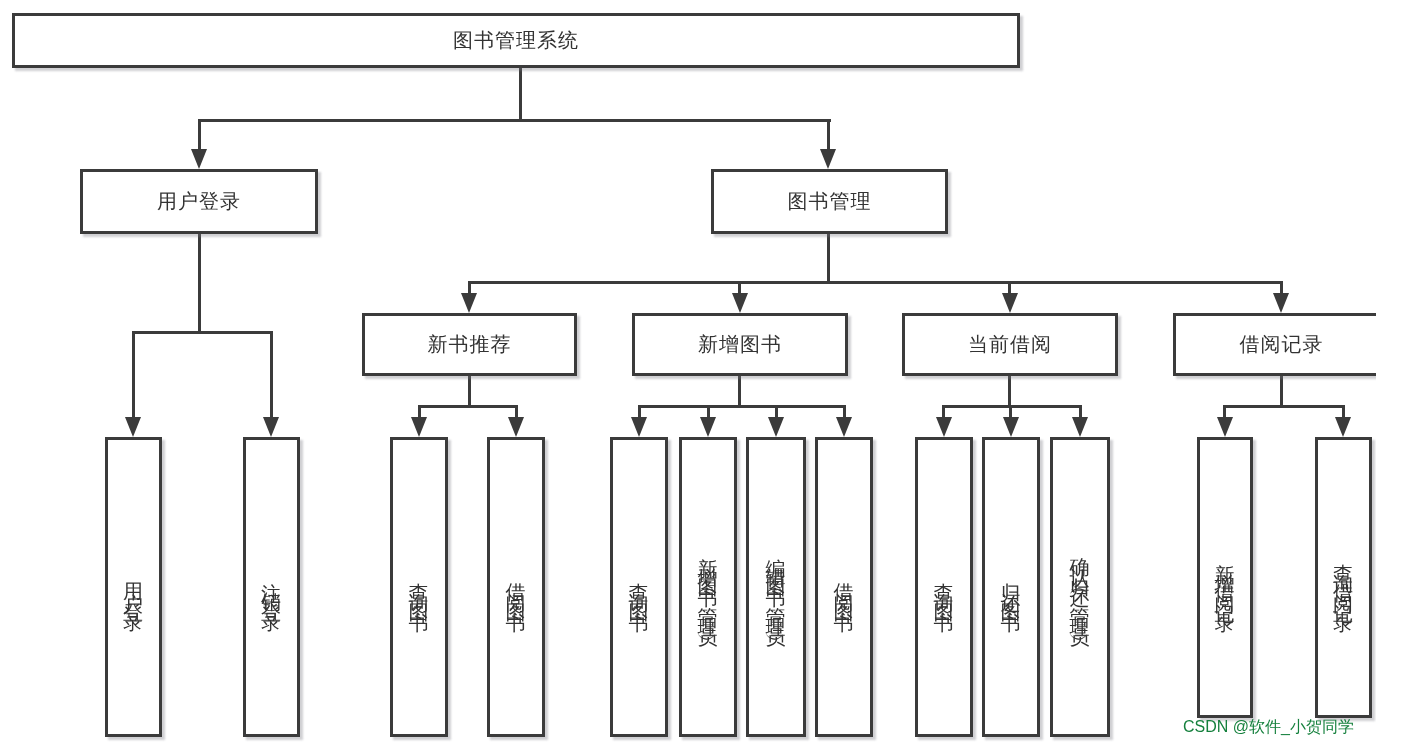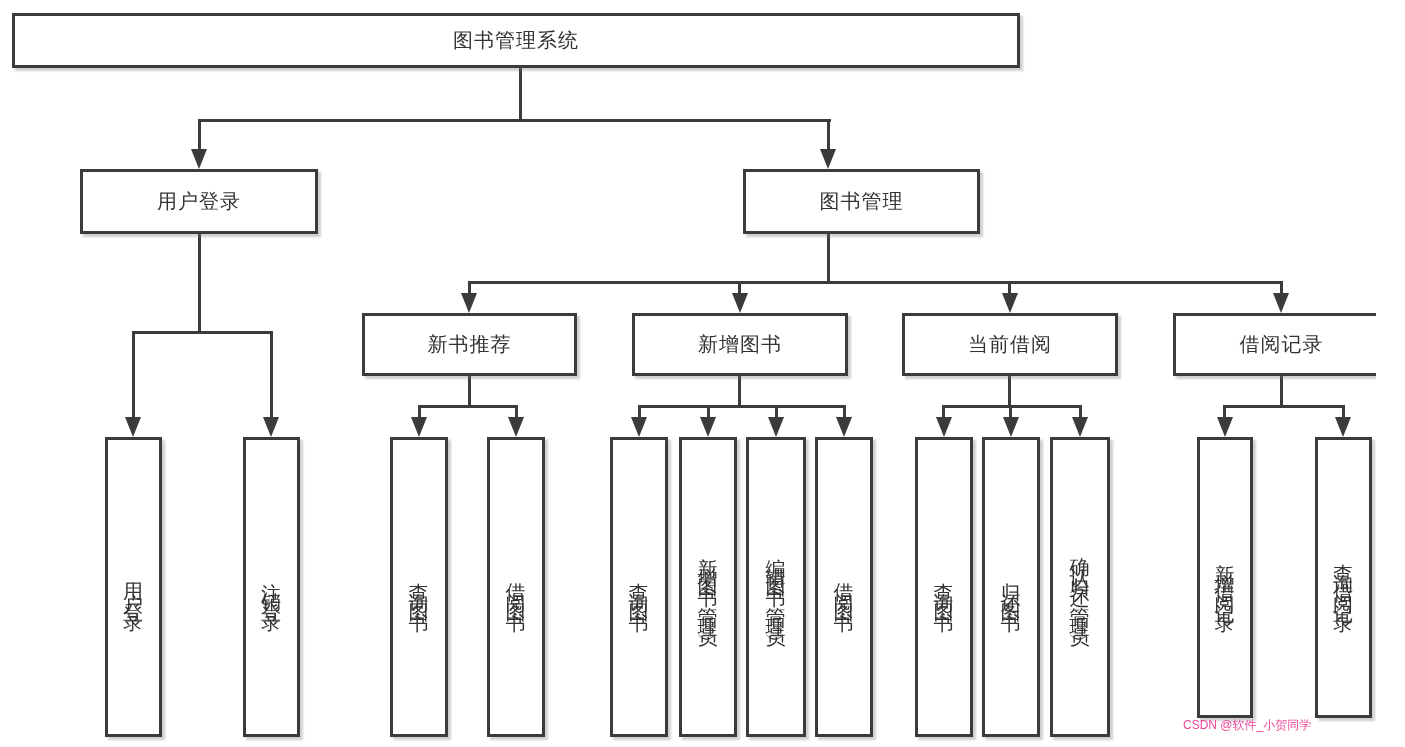--- a/index.html
+++ b/index.html
@@ -43,43 +43,43 @@
     width: 0; height: 0;
     border-left: 8px solid transparent;
     border-right: 8px solid transparent;
     border-top: 20px solid #3b3b3b;
     z-index: 1;
   }
   .watermark {
     position: absolute;
     left: 1183px;
     top: 717px;
-    font-size: 12px;
-    color: #ec4899;
+    font-size: 16px;
+    color: #15803d;
     letter-spacing: 0px;
     white-space: nowrap;
     z-index: 3;
   }
 </style>
 </head>
 <body>
 
 <div id="canvas">
 
   <div class="box" style="left:12px; top:13px; width:1008px; height:55px;">图书管理系统</div>
 
   <div class="vline" style="left:519px; top:68px; height:53px;"></div>
   <div class="hline" style="left:198px; top:119px; width:633px;"></div>
   <div class="vline" style="left:198px; top:119px; height:33px;"></div>
   <div class="arrow" style="left:191px; top:149px;"></div>
   <div class="vline" style="left:827px; top:119px; height:33px;"></div>
   <div class="arrow" style="left:820px; top:149px;"></div>
 
   <div class="box" style="left:80px; top:169px; width:238px; height:65px;">用户登录</div>
-  <div class="box" style="left:711px; top:169px; width:237px; height:65px;margin-left:32px;">图书管理</div>
+  <div class="box" style="left:711px; top:169px; width:237px; height:65px;">图书管理</div>
 
   <div class="vline" style="left:198px; top:234px; height:100px;"></div>
   <div class="hline" style="left:132px; top:331px; width:141px;"></div>
   <div class="vline" style="left:132px; top:331px; height:86px;"></div>
   <div class="arrow" style="left:125px; top:417px;"></div>
   <div class="vline" style="left:270px; top:331px; height:86px;"></div>
   <div class="arrow" style="left:263px; top:417px;"></div>
 
   <div class="vline" style="left:827px; top:234px; height:50px;"></div>
   <div class="hline" style="left:468px; top:281px; width:815px;"></div>

